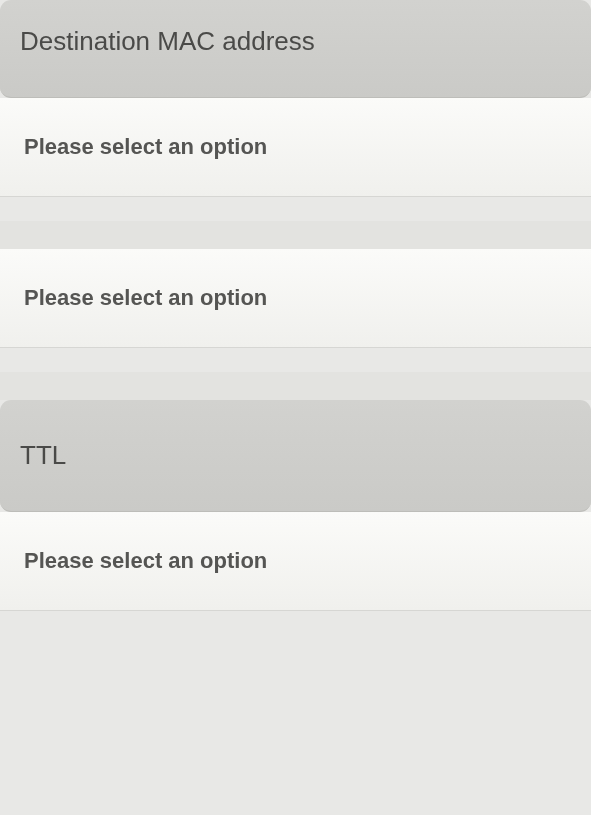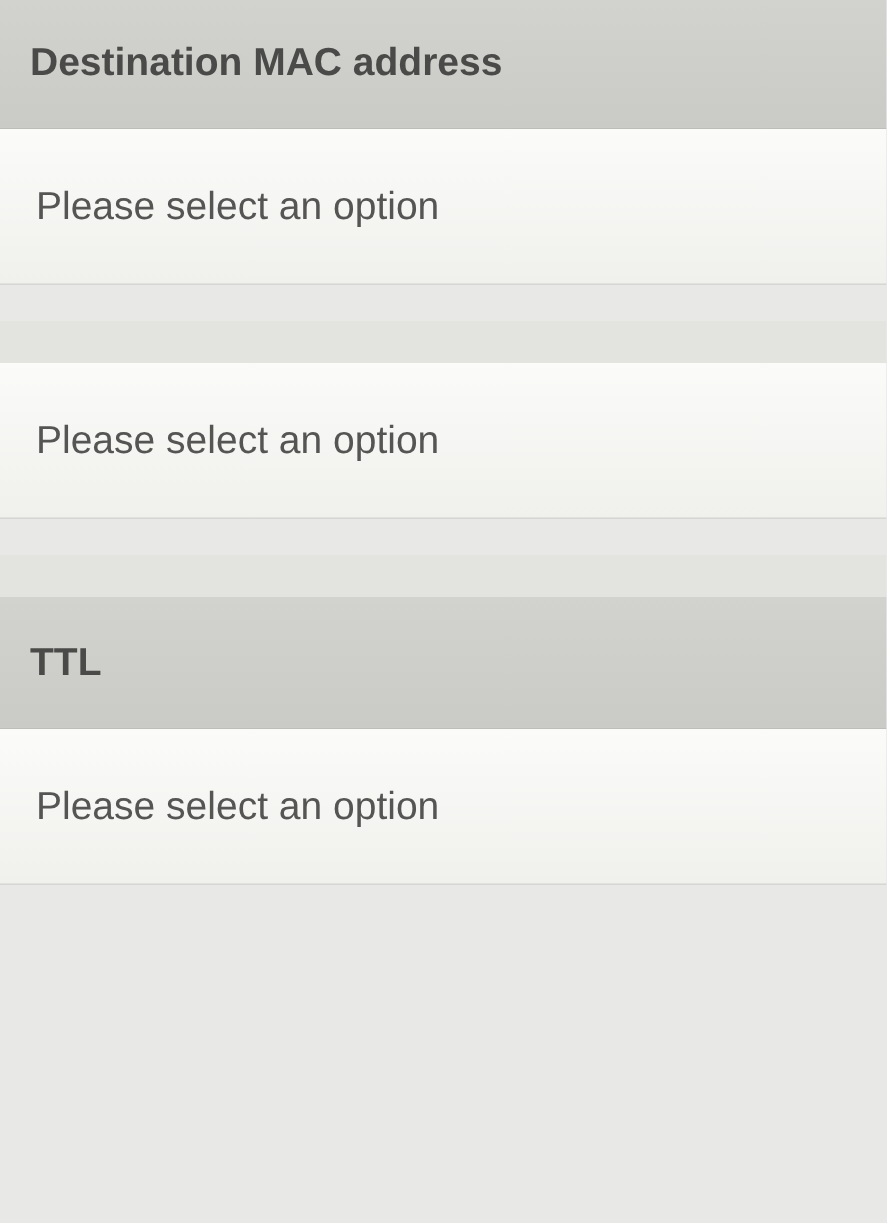--- a/index.html
+++ b/index.html
@@ -15,32 +15,33 @@
       overflow: hidden;
     }
     .form-container {
       width: 100%;
     }
     .field-group {
       margin-bottom: 24px;
     }
     .field-label {
       background: linear-gradient(180deg, #d2d2cf 0%, #cacac7 100%);
-      padding: 28px 20px;
+      padding: 40px 20px;
       font-size: 26px;
       color: #4a4a48;
-      font-weight: 700;
+      font-weight: 400;
       border-bottom: 1px solid #bdbdb9;
+      border-radius: 11px;
     }
     .field-select {
       background: linear-gradient(180deg, #fbfbf9 0%, #f0f0ed 100%);
       padding: 36px 24px;
-      font-size: 26px;
+      font-size: 22px;
       color: #555553;
-      font-weight: 400;
+      font-weight: 700;
       cursor: pointer;
       border-bottom: 1px solid #d6d6d3;
     }
     .spacer {
       height: 28px;
       background: #e3e3e0;
     }
     .field-group:first-child .field-label {
       padding-top: 26px;
     }

